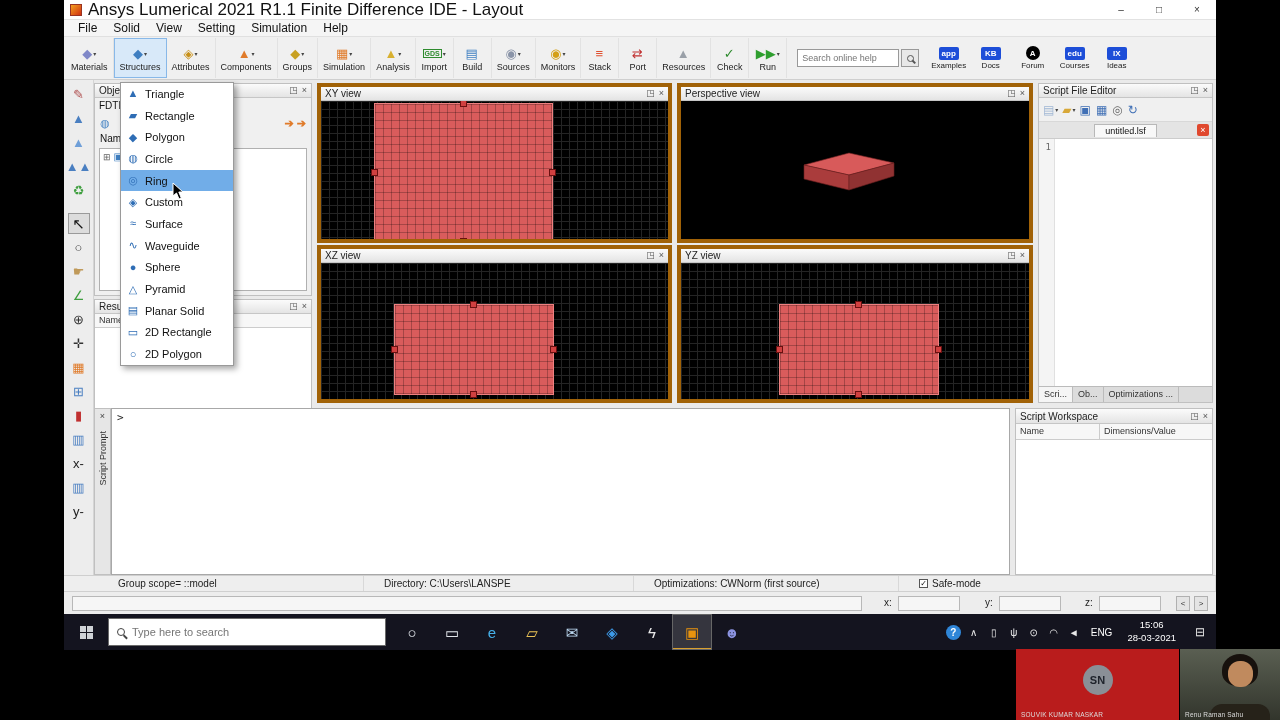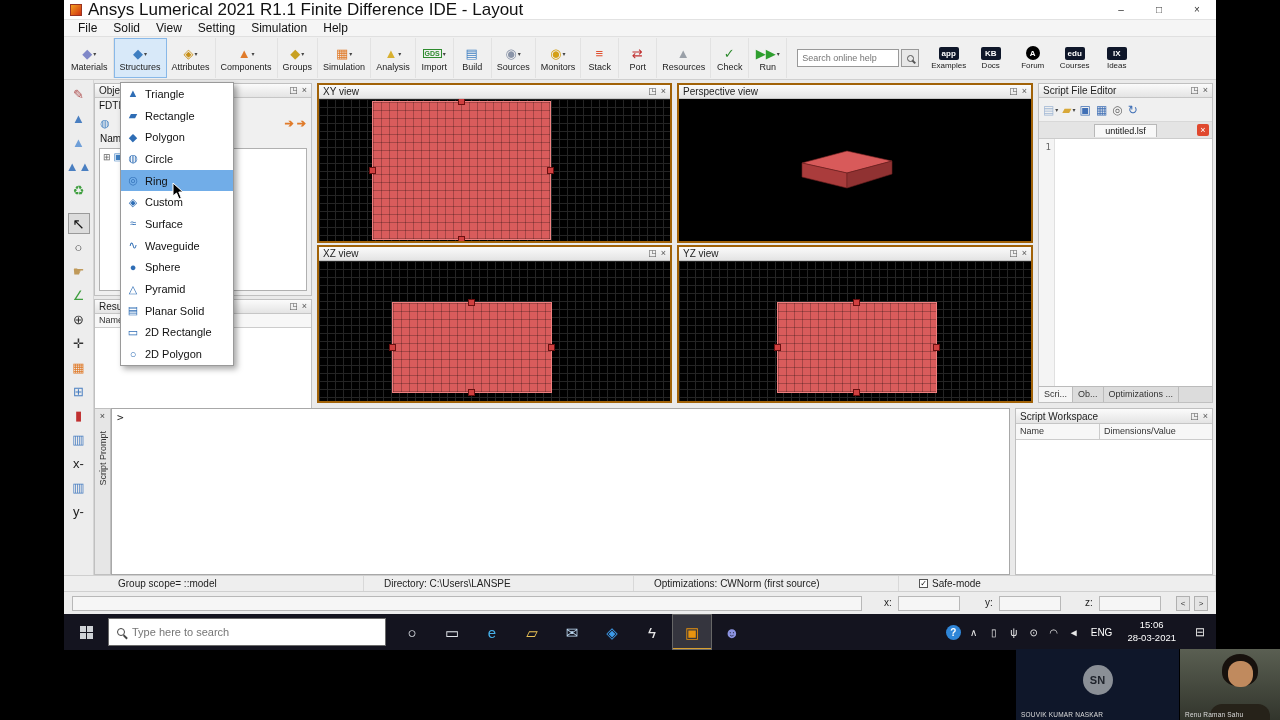--- a/index.html
+++ b/index.html
@@ -26,21 +26,21 @@
   .tb-glyph.small { font-size:7px; font-weight:bold; border:1px solid currentColor; padding:0 1px; letter-spacing:0; }
   .tb-arrow { font-size:6px; color:#444; }
   .tb-label { font-size:9px; color:#222; white-space:nowrap; }
   .tb-search { display:flex; align-items:center; margin:0 6px 0 10px; gap:2px; }
   .tb-search input { width:102px; height:18px; border:1px solid #999; font-size:9px; padding:0 4px; color:#555; background:#fff; font-family:"Liberation Sans", sans-serif; }
   .search-btn { width:18px; height:18px; border:1px solid #999; background:#e8e8e8; display:flex; align-items:center; justify-content:center; }
   .lens { width:7px; height:7px; border:1.5px solid #555; border-radius:50%; position:relative; }
   .lens::after { content:""; position:absolute; width:4px; height:1.5px; background:#555; transform:rotate(45deg); right:-3px; bottom:-2px; }
   .help-links { display:flex; align-items:center; gap:3px; margin-left:4px; }
   .help-item { width:39px; display:flex; flex-direction:column; align-items:center; gap:1px; }
-  .help-badge { min-width:20px; height:13px; padding:0 2px; background:#0f172a; color:#fff; font-size:8px; font-weight:bold; display:flex; align-items:center; justify-content:center; border-radius:2px; }
+  .help-badge { min-width:20px; height:13px; padding:0 2px; background:#1d4ed8; color:#fff; font-size:8px; font-weight:bold; display:flex; align-items:center; justify-content:center; border-radius:2px; }
   .help-badge.round { width:14px; min-width:14px; height:14px; border-radius:50%; background:#000; }
   .help-label { font-size:8px; color:#222; }
 
   
   .main { position:relative; height:495px; overflow:hidden; background:#eaeaea; }
 
   .left-toolbar { position:absolute; left:0; top:0; bottom:0; width:30px; background:#ededed; border-right:1px solid #d5d5d5; display:flex; flex-direction:column; align-items:center; padding-top:4px; gap:3px; }
   .lt-item { width:22px; height:21px; display:flex; align-items:center; justify-content:center; font-size:13px; line-height:1; }
   .lt-item.active { background:#dcdcdc; border:1px solid #9a9a9a; font-size:15px; }
   .left-toolbar .lt-item:nth-of-type(6) { margin-top:9px; }
@@ -59,21 +59,21 @@
   .tree-box { position:absolute; left:4px; right:4px; top:64px; bottom:4px; background:#fff; border:1px solid #b0b0b0; padding:2px 3px; }
   .tree-row { display:flex; align-items:center; gap:3px; font-size:9px; color:#666; }
   .tree-node-icon { color:#3f7fc1; font-size:10px; }
 
   .results-panel { position:absolute; left:30px; top:219px; width:218px; height:183px; background:#fff; border:1px solid #c0c0c0; display:flex; flex-direction:column; }
   .res-head { display:flex; height:14px; background:#f7f7f7; border-bottom:1px solid #ccc; font-size:9px; color:#333; }
   .res-col1 { width:100px; border-right:1px solid #ddd; padding:1px 4px; }
   .res-col2 { flex:1; padding:1px 4px; }
   .res-body { flex:1; background:#fff; }
 
-  .viewport { position:absolute; border:2px solid #a16207; background:#14b8a6; }
+  .viewport { position:absolute; border:4px solid #a16207; background:#14b8a6; }
   .vp-xy { left:253px; top:3px; width:355px; height:160px; }
   .vp-persp { left:613px; top:3px; width:356px; height:160px; }
   .vp-xz { left:253px; top:165px; width:355px; height:158px; }
   .vp-yz { left:613px; top:165px; width:356px; height:158px; }
   .vp-canvas { position:absolute; left:0; right:0; top:14px; bottom:0; background-color:#000;
       background-image:linear-gradient(#242424 1px, transparent 1px), linear-gradient(90deg,#242424 1px, transparent 1px);
       background-size:8px 8px; overflow:hidden; }
   .vp-canvas.no-grid { background-image:none; }
   .red-rect { position:absolute; background-color:#d95c5c;
       background-image:linear-gradient(rgba(0,0,0,.24) 1px, transparent 1px), linear-gradient(90deg,rgba(0,0,0,.24) 1px, transparent 1px);
@@ -147,21 +147,21 @@
   .tk-spacer { flex:1; }
   .tray { display:flex; align-items:center; }
   .tray-icon { width:20px; height:36px; display:flex; align-items:center; justify-content:center; font-size:10px; color:#e8e8e8; }
   .tray-icon.round { width:15px; height:15px; border-radius:50%; background:#2f86d8; color:#fff; font-size:10px; font-weight:bold; margin:0 3px; }
   .tk-lang { color:#fff; font-size:10px; padding:0 7px; }
   .tk-clock { color:#fff; font-size:9.5px; text-align:center; line-height:1.35; padding:0 8px; }
   .tk-notif { width:32px; height:36px; color:#e8e8e8; font-size:12px; display:flex; align-items:center; justify-content:center; }
 
   
   .webcam { position:absolute; right:0; bottom:0; width:264px; height:71px; display:flex; background:#000; z-index:100; }
-  .cam1 { width:164px; position:relative; background:#0f172a; border-right:1px solid #000; }
+  .cam1 { width:164px; position:relative; background:#b91c1c; border-right:1px solid #000; }
   .avatar { position:absolute; left:50%; top:44%; transform:translate(-50%,-50%); width:30px; height:30px; border-radius:50%; background:#8a8f96; color:#20242c; display:flex; align-items:center; justify-content:center; font-size:11px; font-weight:bold; }
   .cam-name { position:absolute; left:5px; bottom:2px; font-size:6.5px; color:#ddd; letter-spacing:.2px; white-space:nowrap; }
   .cam2 { flex:1; position:relative; background:linear-gradient(#5a5f52,#32352c); overflow:hidden; }
   .p-hair { position:absolute; right:22px; top:5px; width:36px; height:32px; background:#17110d; border-radius:50% 50% 42% 42%; }
   .p-face { position:absolute; right:27px; top:12px; width:25px; height:26px; background:#c08a5e; border-radius:46%; }
   .p-body { position:absolute; right:10px; bottom:0; width:60px; height:16px; background:#262219; border-radius:12px 12px 0 0; }
 </style>
 </head>
 <body>
 

